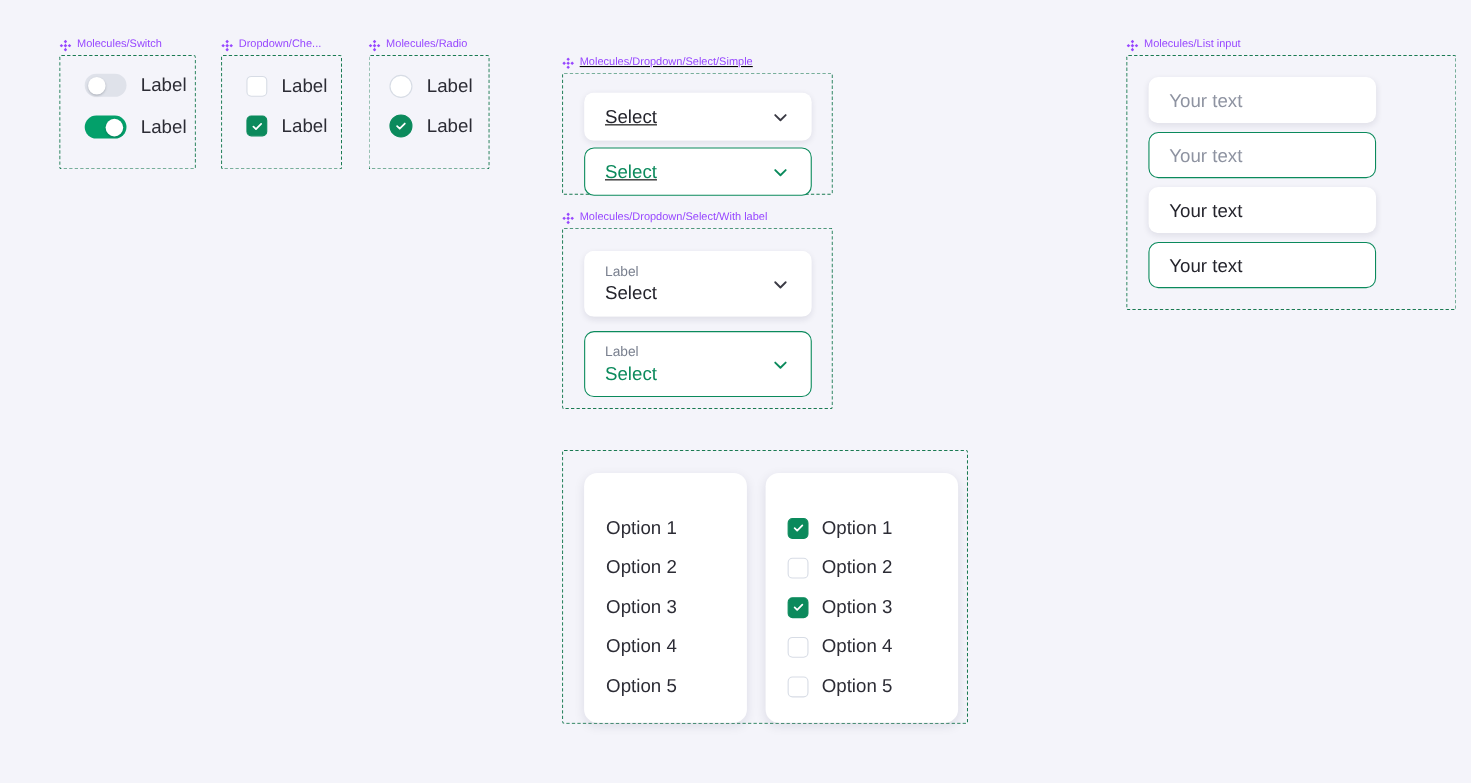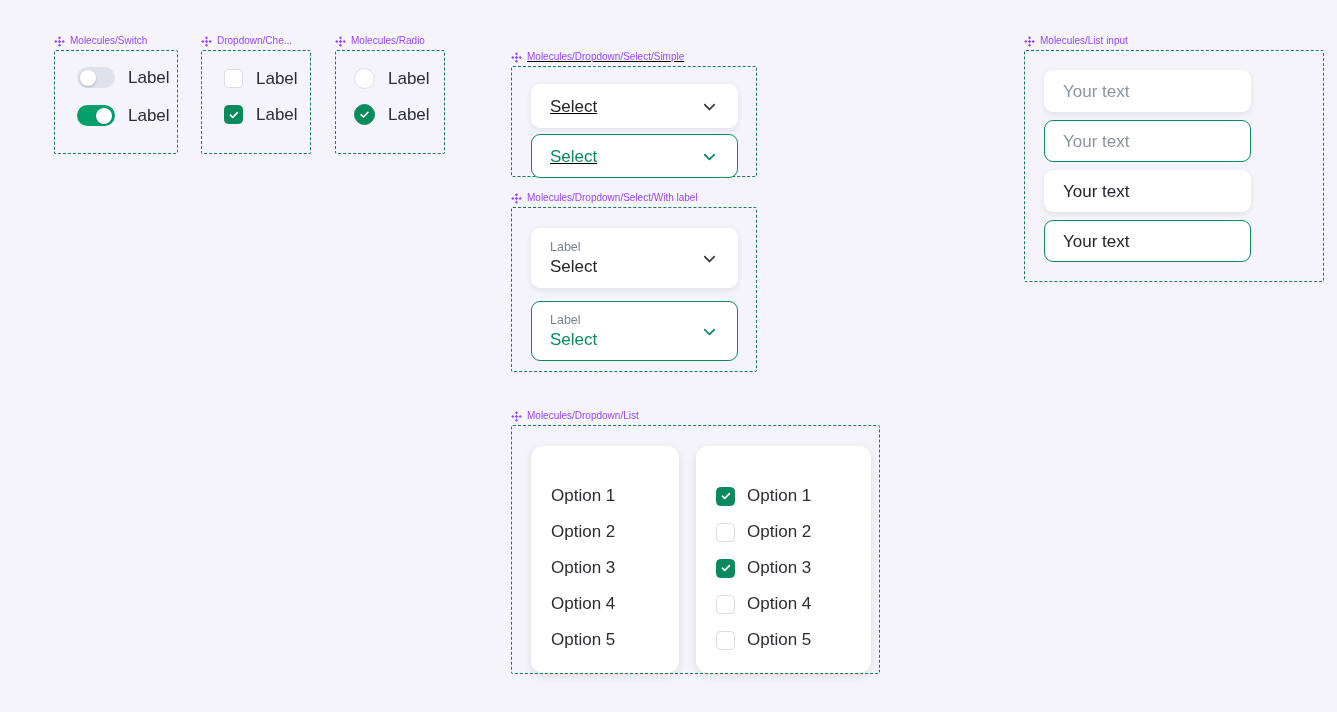--- a/index.html
+++ b/index.html
@@ -287,32 +287,20 @@
       <div class="field plain h-input" style="margin-bottom:8px;">
         <span class="value dark">Your text</span>
       </div>
       <div class="field outlined h-input">
         <span class="value dark">Your text</span>
       </div>
     </div>
   </div>
 
   <div class="frame" style="left:511px; top:409px;">
-    <div class="frame-label">
-      <svg class="diamond-icon" viewBox="0 0 12 12">
-        <g fill="#9747FF">
-            <path d="M6 0.2 L7.7 2 L6 3.8 L4.3 2 Z"></path>
-            <path d="M6 8.2 L7.7 10 L6 11.8 L4.3 10 Z"></path>
-            <path d="M0.2 6 L2 4.3 L3.8 6 L2 7.7 Z"></path>
-            <path d="M8.2 6 L10 4.3 L11.8 6 L10 7.7 Z"></path>
-            <path d="M6 4.2 L7.8 6 L6 7.8 L4.2 6 Z"></path>
-          </g>
-      </svg>
-      <span>Molecules/Dropdown/List</span>
-    </div>
     <div class="frame-box" style="width:369px;height:249px;padding:20px 0 0 19px;display:flex;gap:17px;">
 
       <div class="list-card">
         <div class="opt-row">
             <span>Option 1</span>
           </div>
         <div class="opt-row">
             <span>Option 2</span>
           </div>
         <div class="opt-row">

